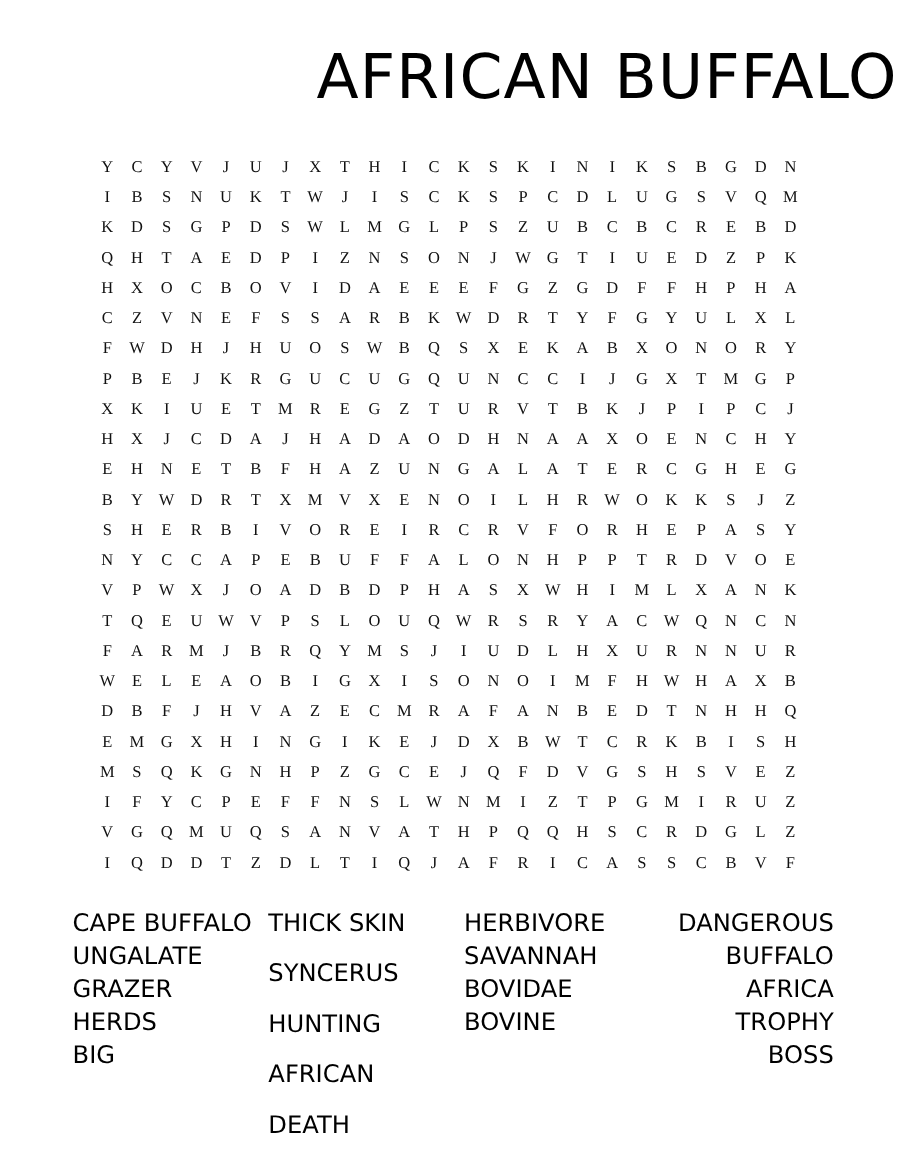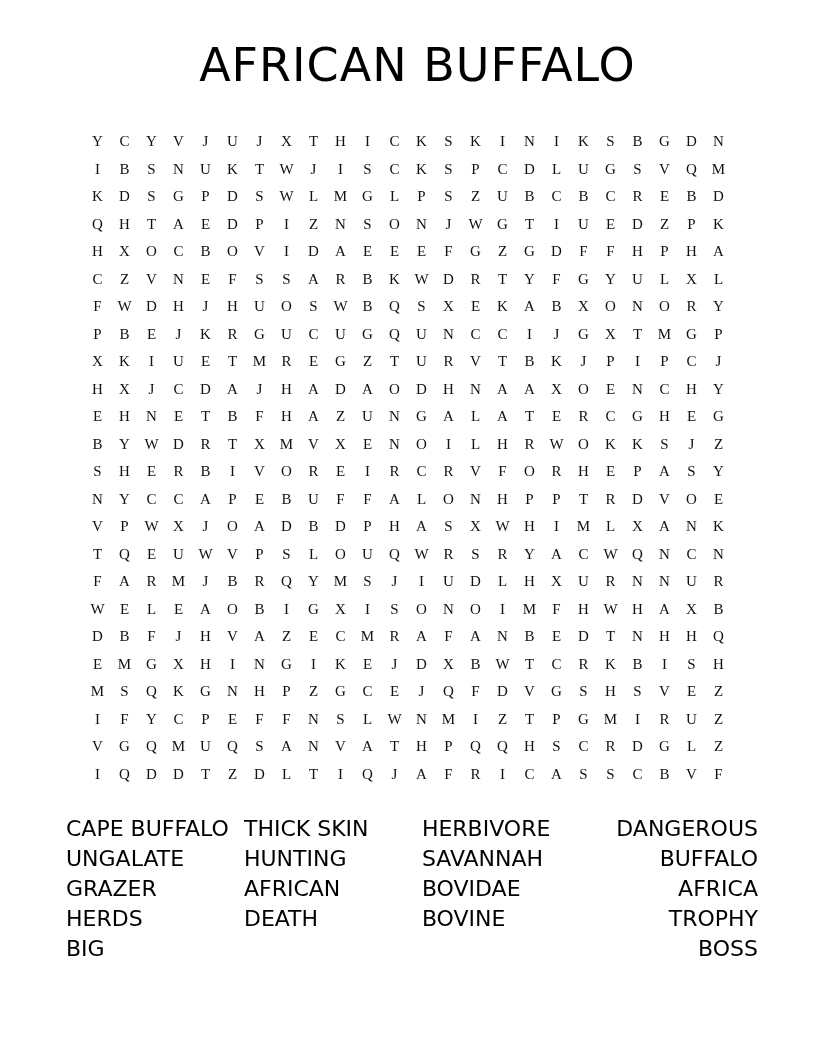--- a/index.html
+++ b/index.html
@@ -16,22 +16,22 @@
     overflow: hidden;
   }
   .page {
     width: 816px;
     height: 1056px;
     box-sizing: border-box;
     padding: 0;
     position: relative;
   }
   .title {
-    text-align: center;
-    font-size: 46px;
+    text-align: right;
+    font-size: 56px;
     font-weight: normal;
     letter-spacing: 1px;
     margin: 0;
     padding-top: 38px;
     padding-bottom: 0;
     font-family: "DejaVu Sans", sans-serif;
     padding-left: 19px;
   }
   .grid {
     margin: 36px auto 0 auto;
@@ -63,21 +63,21 @@
     gap: 0;
     padding-left: 8px;
     box-sizing: border-box;
   }
   .word-col {
     display: flex;
     flex-direction: column;
     gap: 0;
   }
   .word-col.c0 { width: 180px; }
-  .word-col.c1 { width: 180px; }
+  .word-col.c1 { width: 180px; gap: 16px; }
   .word-col.c2 { width: 180px; }
   .word-col.c3 { width: 160px; align-items: flex-end; }
   .word {
     font-size: 22px;
     line-height: 30px;
     font-family: "DejaVu Sans", sans-serif;
     white-space: nowrap;
     color: #000000;
   }
 </style>
@@ -718,20 +718,21 @@
   <div class="words" id="word-list">
       <div class="word-col c0">
         <div class="word">CAPE BUFFALO</div>
         <div class="word">UNGALATE</div>
         <div class="word">GRAZER</div>
         <div class="word">HERDS</div>
         <div class="word">BIG</div>
       </div>
       <div class="word-col c1">
         <div class="word">THICK SKIN</div>
+        <div class="word">SYNCERUS</div>
         <div class="word">HUNTING</div>
         <div class="word">AFRICAN</div>
         <div class="word">DEATH</div>
       </div>
       <div class="word-col c2">
         <div class="word">HERBIVORE</div>
         <div class="word">SAVANNAH</div>
         <div class="word">BOVIDAE</div>
         <div class="word">BOVINE</div>
       </div>

